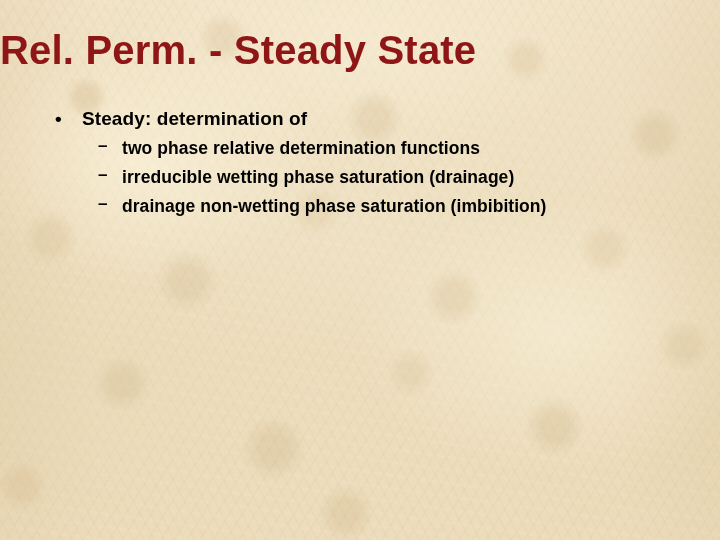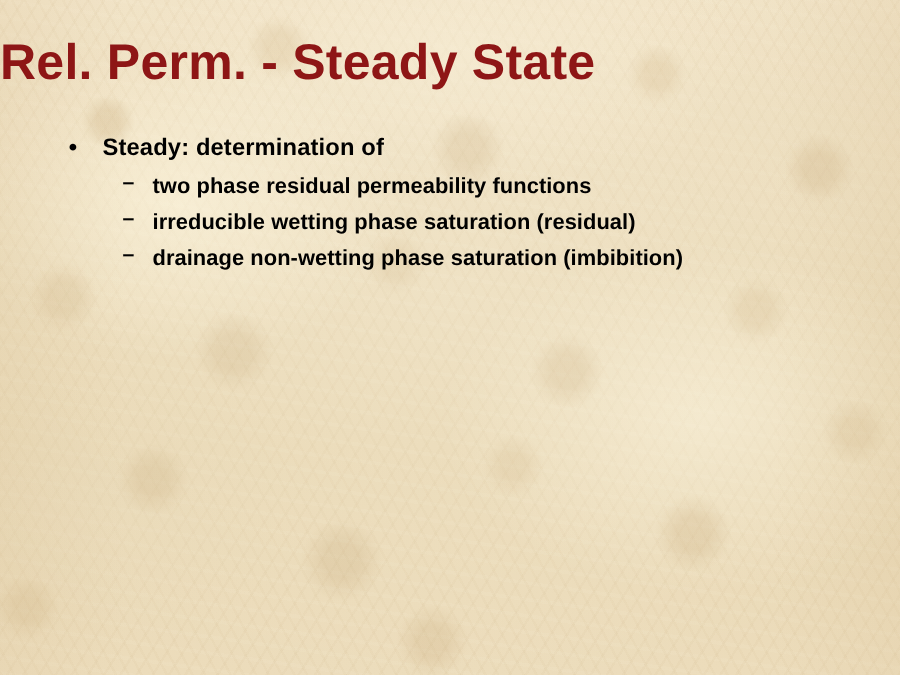--- a/index.html
+++ b/index.html
@@ -162,26 +162,26 @@
 
     <div class="body-block">
 
       <div class="bullet-row level1">
         <span class="marker">•</span>
         <span class="bullet-text">Steady:  determination of</span>
       </div>
 
       <div class="bullet-row level2">
         <span class="marker">–</span>
-        <span class="bullet-text">two phase residual permeability functions</span>
+        <span class="bullet-text">two phase relative determination functions</span>
       </div>
 
       <div class="bullet-row level2">
         <span class="marker">–</span>
-        <span class="bullet-text">irreducible wetting phase saturation (residual)</span>
+        <span class="bullet-text">irreducible wetting phase saturation (drainage)</span>
       </div>
 
       <div class="bullet-row level2">
         <span class="marker">–</span>
         <span class="bullet-text">drainage non-wetting phase saturation (imbibition)</span>
       </div>
 
     </div>
 
   </div>

